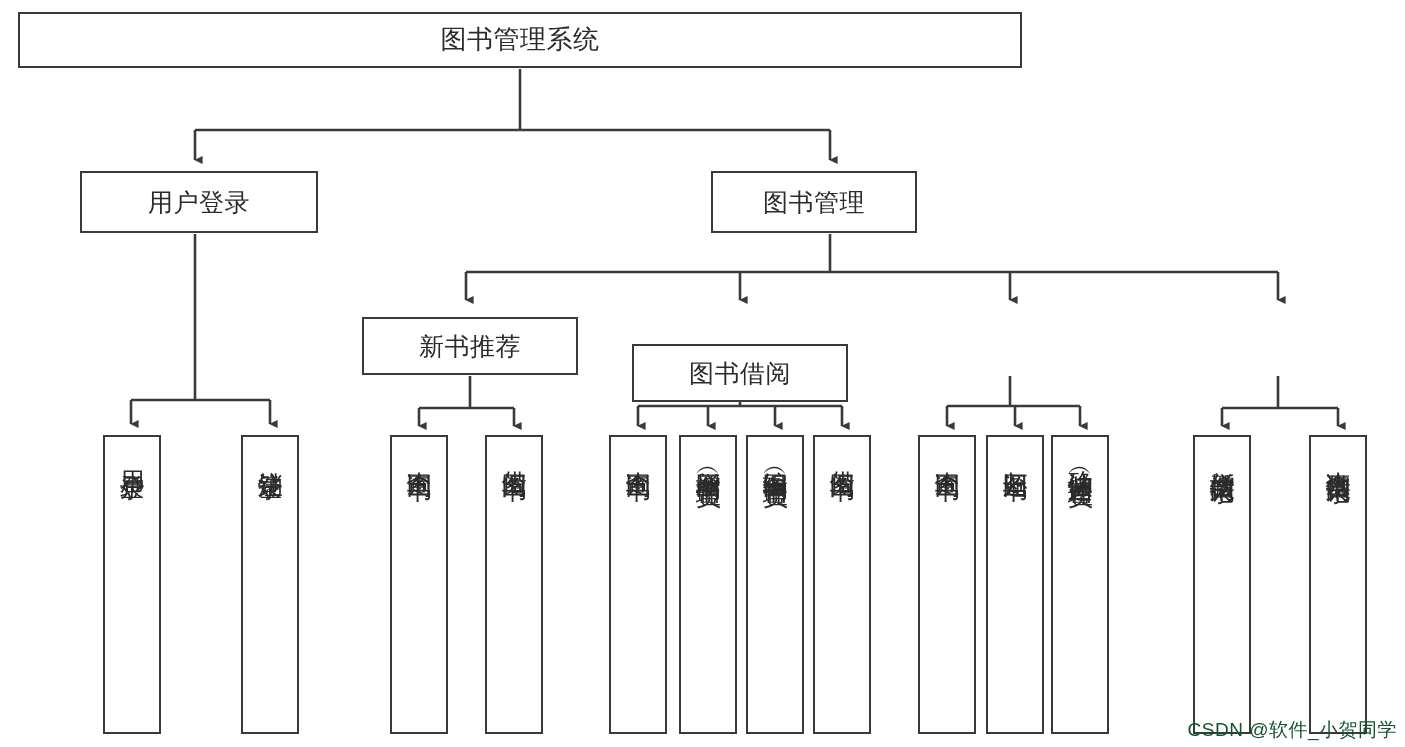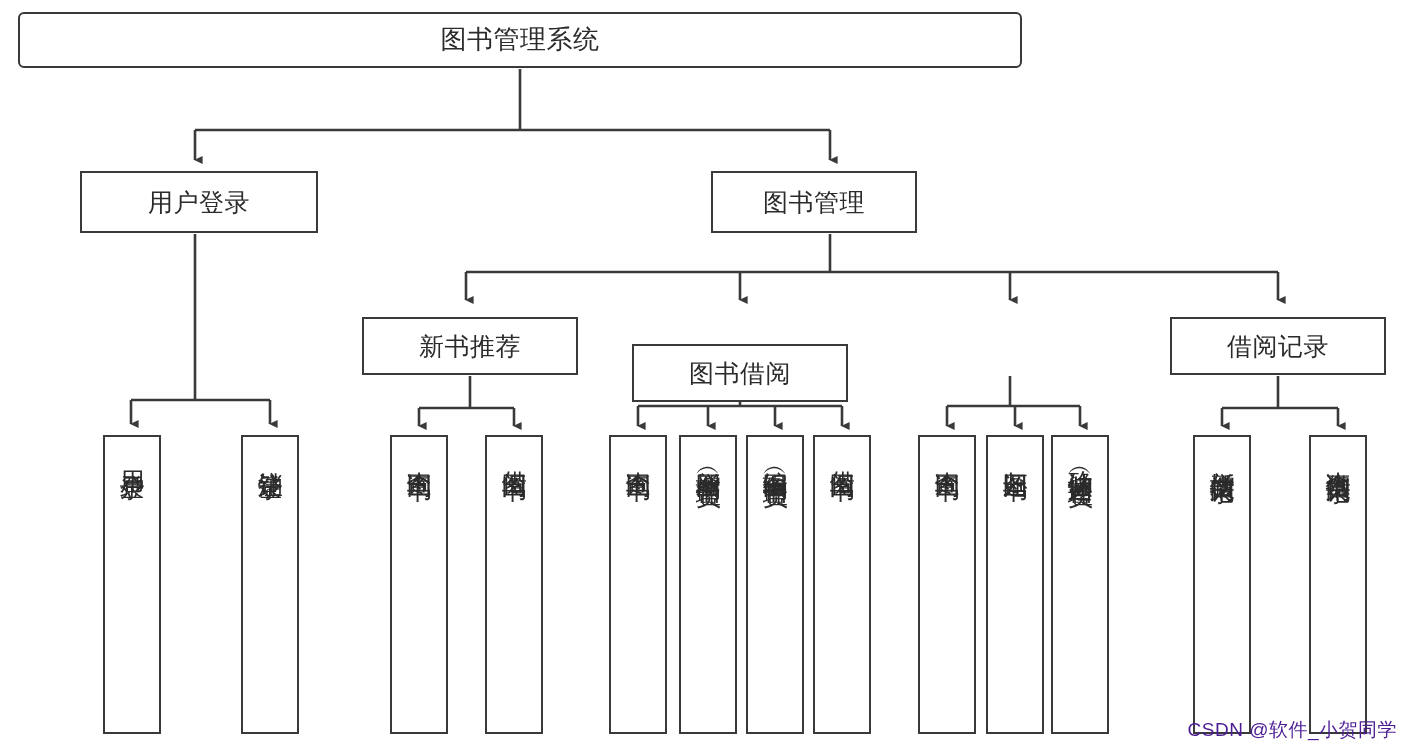--- a/index.html
+++ b/index.html
@@ -53,21 +53,21 @@
     color: #2b2b2b;
   }
   .node.root {
     font-size: 26px;
   }
   #watermark {
     position: absolute;
     right: 8px;
     bottom: 4px;
     font-size: 19px;
-    color: #4c1d95;
+    color: #14532d;
     letter-spacing: 0.5px;
     white-space: nowrap;
     user-select: none;
   }
 </style>
 </head>
 <body>
 
 <div id="canvas">
 
@@ -115,32 +115,31 @@
       <path d="M1015,406 L1015,426" marker-end="url(#arrow)"></path>
       <path d="M1080,406 L1080,426" marker-end="url(#arrow)"></path>
 
       <path d="M1278,376 L1278,408"></path>
       <path d="M1222,408 L1338,408"></path>
       <path d="M1222,408 L1222,426" marker-end="url(#arrow)"></path>
       <path d="M1338,408 L1338,426" marker-end="url(#arrow)"></path>
     </g>
   </svg>
 
-  <div class="node horiz root" style="left:18px; top:12px; width:1004px; height:56px;border-radius:6px;">图书管理系统</div>
+  <div class="node horiz root" style="left:18px; top:12px; width:1004px; height:56px;">图书管理系统</div>
 
   <div class="node horiz" style="left:80px; top:171px; width:238px; height:62px;">用户登录</div>
 
   <div class="node horiz" style="left:711px; top:171px; width:206px; height:62px;">图书管理</div>
 
   <div class="node horiz" style="left:362px; top:317px; width:216px; height:58px;">新书推荐</div>
 
   <div class="node horiz" style="left:632px; top:317px; width:216px; height:58px;margin-top:27px;">图书借阅</div>
 
 
-  <div class="node horiz" style="left:1170px; top:317px; width:216px; height:58px;">借阅记录</div>
 
   <div class="node vert" style="left:103px; top:435px; width:58px; height:299px;">
     <span class="vtext">用户登录</span>
   </div>
   <div class="node vert" style="left:241px; top:435px; width:58px; height:299px;">
     <span class="vtext">注销登录</span>
   </div>
 
   <div class="node vert" style="left:390px; top:435px; width:58px; height:299px;">
     <span class="vtext">查询图书</span>

